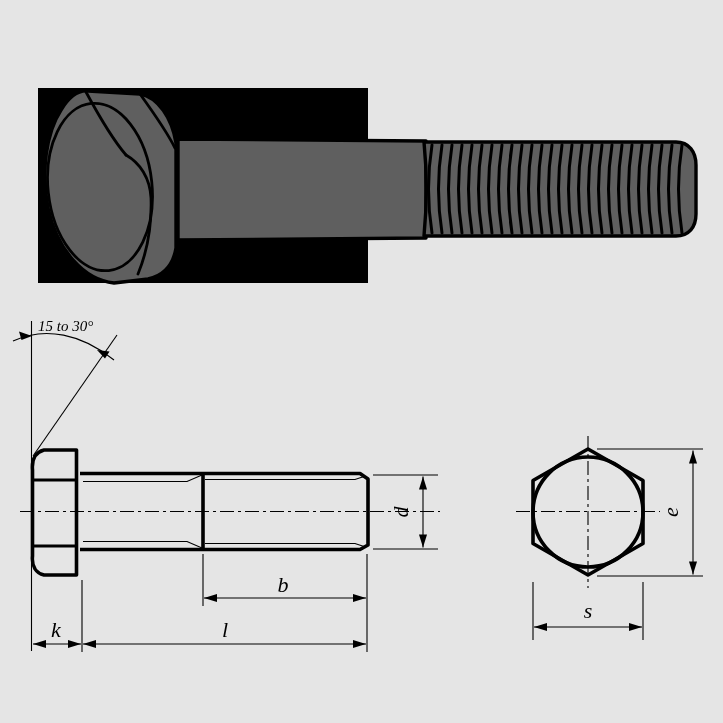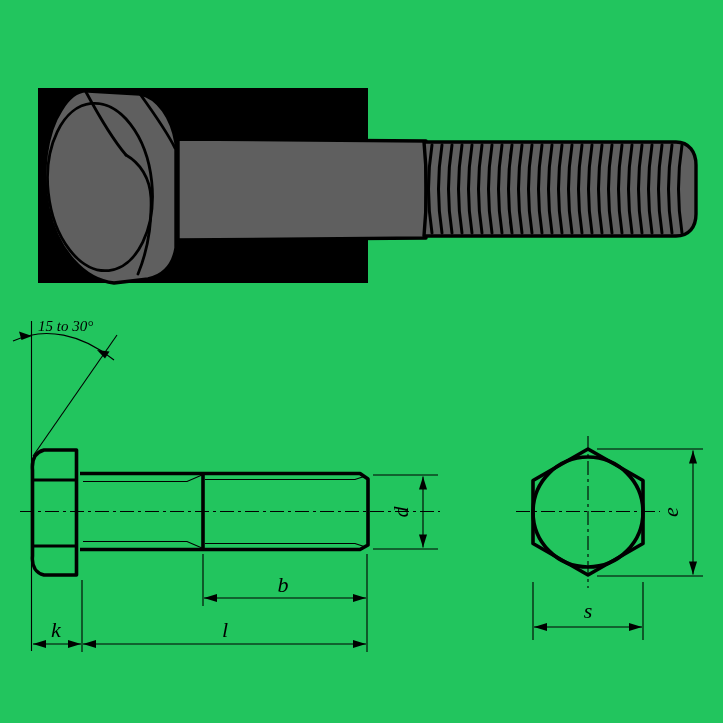--- a/index.html
+++ b/index.html
@@ -1,16 +1,16 @@
 <!DOCTYPE html>
 <html style="--photo-bg: #000000; --bolt-fill: #5f5f5f; --outline: #000000; --line: #000000;"><head>
 <meta charset="utf-8">
 <style>
   html,body{margin:0;padding:0;background:#ffffff;}
-  .stage{position:relative;width:723px;height:723px;background:#22c55e;overflow:hidden;
+  .stage{position:relative;width:723px;height:723px;background:#e5e5e5;overflow:hidden;
          font-family:"Liberation Serif", serif;}
   svg{display:block;}
 
   
   .photo-bg{fill:var(--photo-bg,#000);}
   .photo-outline{fill:var(--bolt-fill,#5f5f5f);stroke:var(--outline,#000);stroke-width:3.4;stroke-linejoin:round;}
   .photo-line{fill:none;stroke:var(--outline,#000);stroke-width:2.8;stroke-linecap:round;}
   .thread-line{fill:none;stroke:var(--outline,#000);stroke-width:3;stroke-linecap:round;}
 
   

